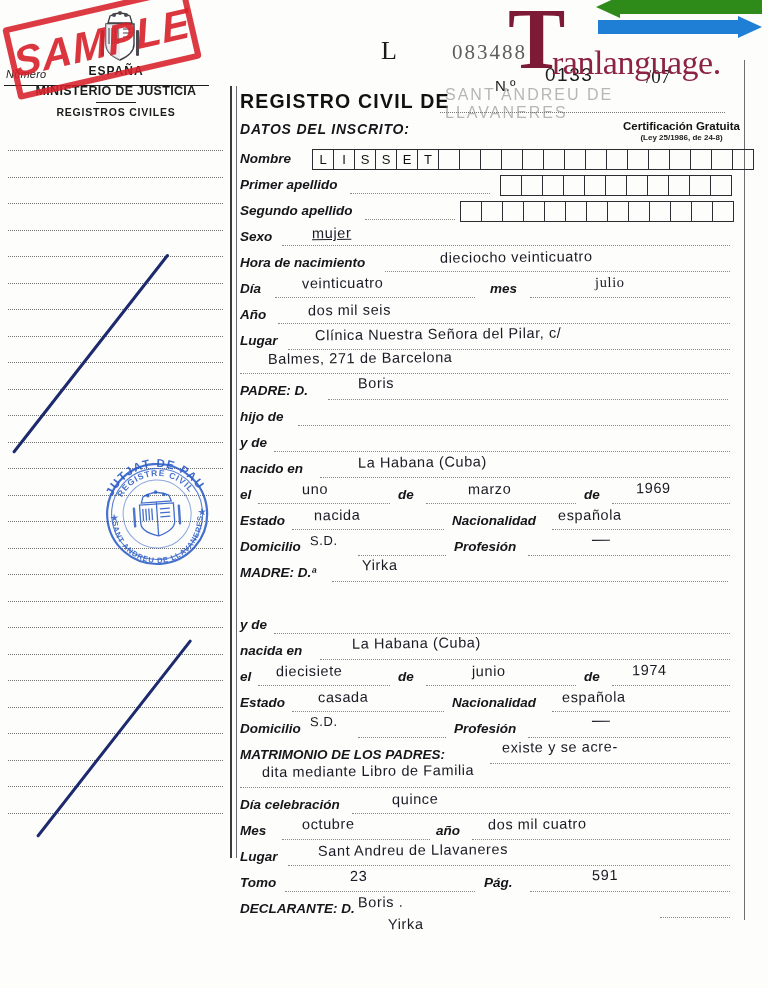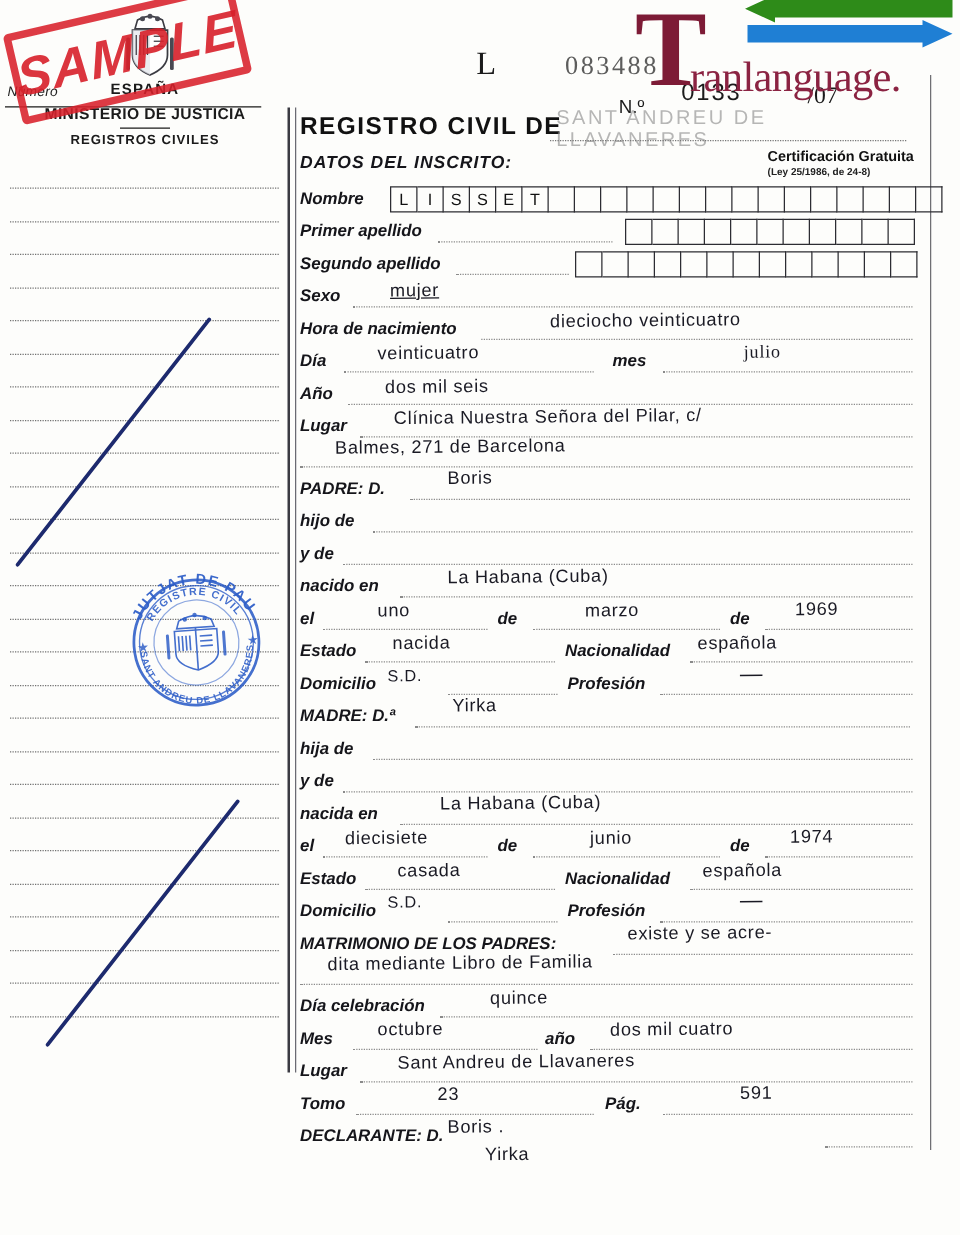--- a/index.html
+++ b/index.html
@@ -197,22 +197,22 @@
     font-size: 16px; letter-spacing: 2px;
     color: #8b8b8b; opacity: .62;
   }
 
   .datos {
     position: absolute; left: 0; top: 31px;
     font-size: 14px; font-style: italic; font-weight: 700;
     letter-spacing: .8px; color: #15151a;
   }
   .cert {
-    position: absolute; right: 9px; top: 30px;
-    text-align: left;
+    position: absolute; right: 0; top: 30px;
+    text-align: center;
   }
   .cert-main {
     font-size: 11.5px; font-weight: 700; color: #111;
   }
   .cert-sub {
     font-size: 8px; font-weight: 700; color: #222;
     margin-top: 1px;
   }
 
   
@@ -558,24 +558,20 @@
       <span class="dots" style="left:288px; width:202px;"></span>
       <span class="hw" style="left:352px; top:-7px; font-size:18px;">—</span>
     </div>
 
     <div class="row" style="top:472px;">
       <span class="lbl">MADRE: D.ª</span>
       <span class="dots" style="left:92px; width:396px;"></span>
       <span class="hw" style="left:122px; top:-5px;">Yirka</span>
     </div>
 
-    <div class="row" style="top:498px;">
-      <span class="lbl">hija de</span>
-      <span class="dots" style="left:58px; width:432px;"></span>
-    </div>
 
     <div class="row" style="top:524px;">
       <span class="lbl">y de</span>
       <span class="dots" style="left:34px; width:456px;"></span>
     </div>
 
     <div class="row" style="top:550px;">
       <span class="lbl">nacida en</span>
       <span class="dots" style="left:80px; width:410px;"></span>
       <span class="hw" style="left:112px; top:-5px;">La Habana (Cuba)</span>

